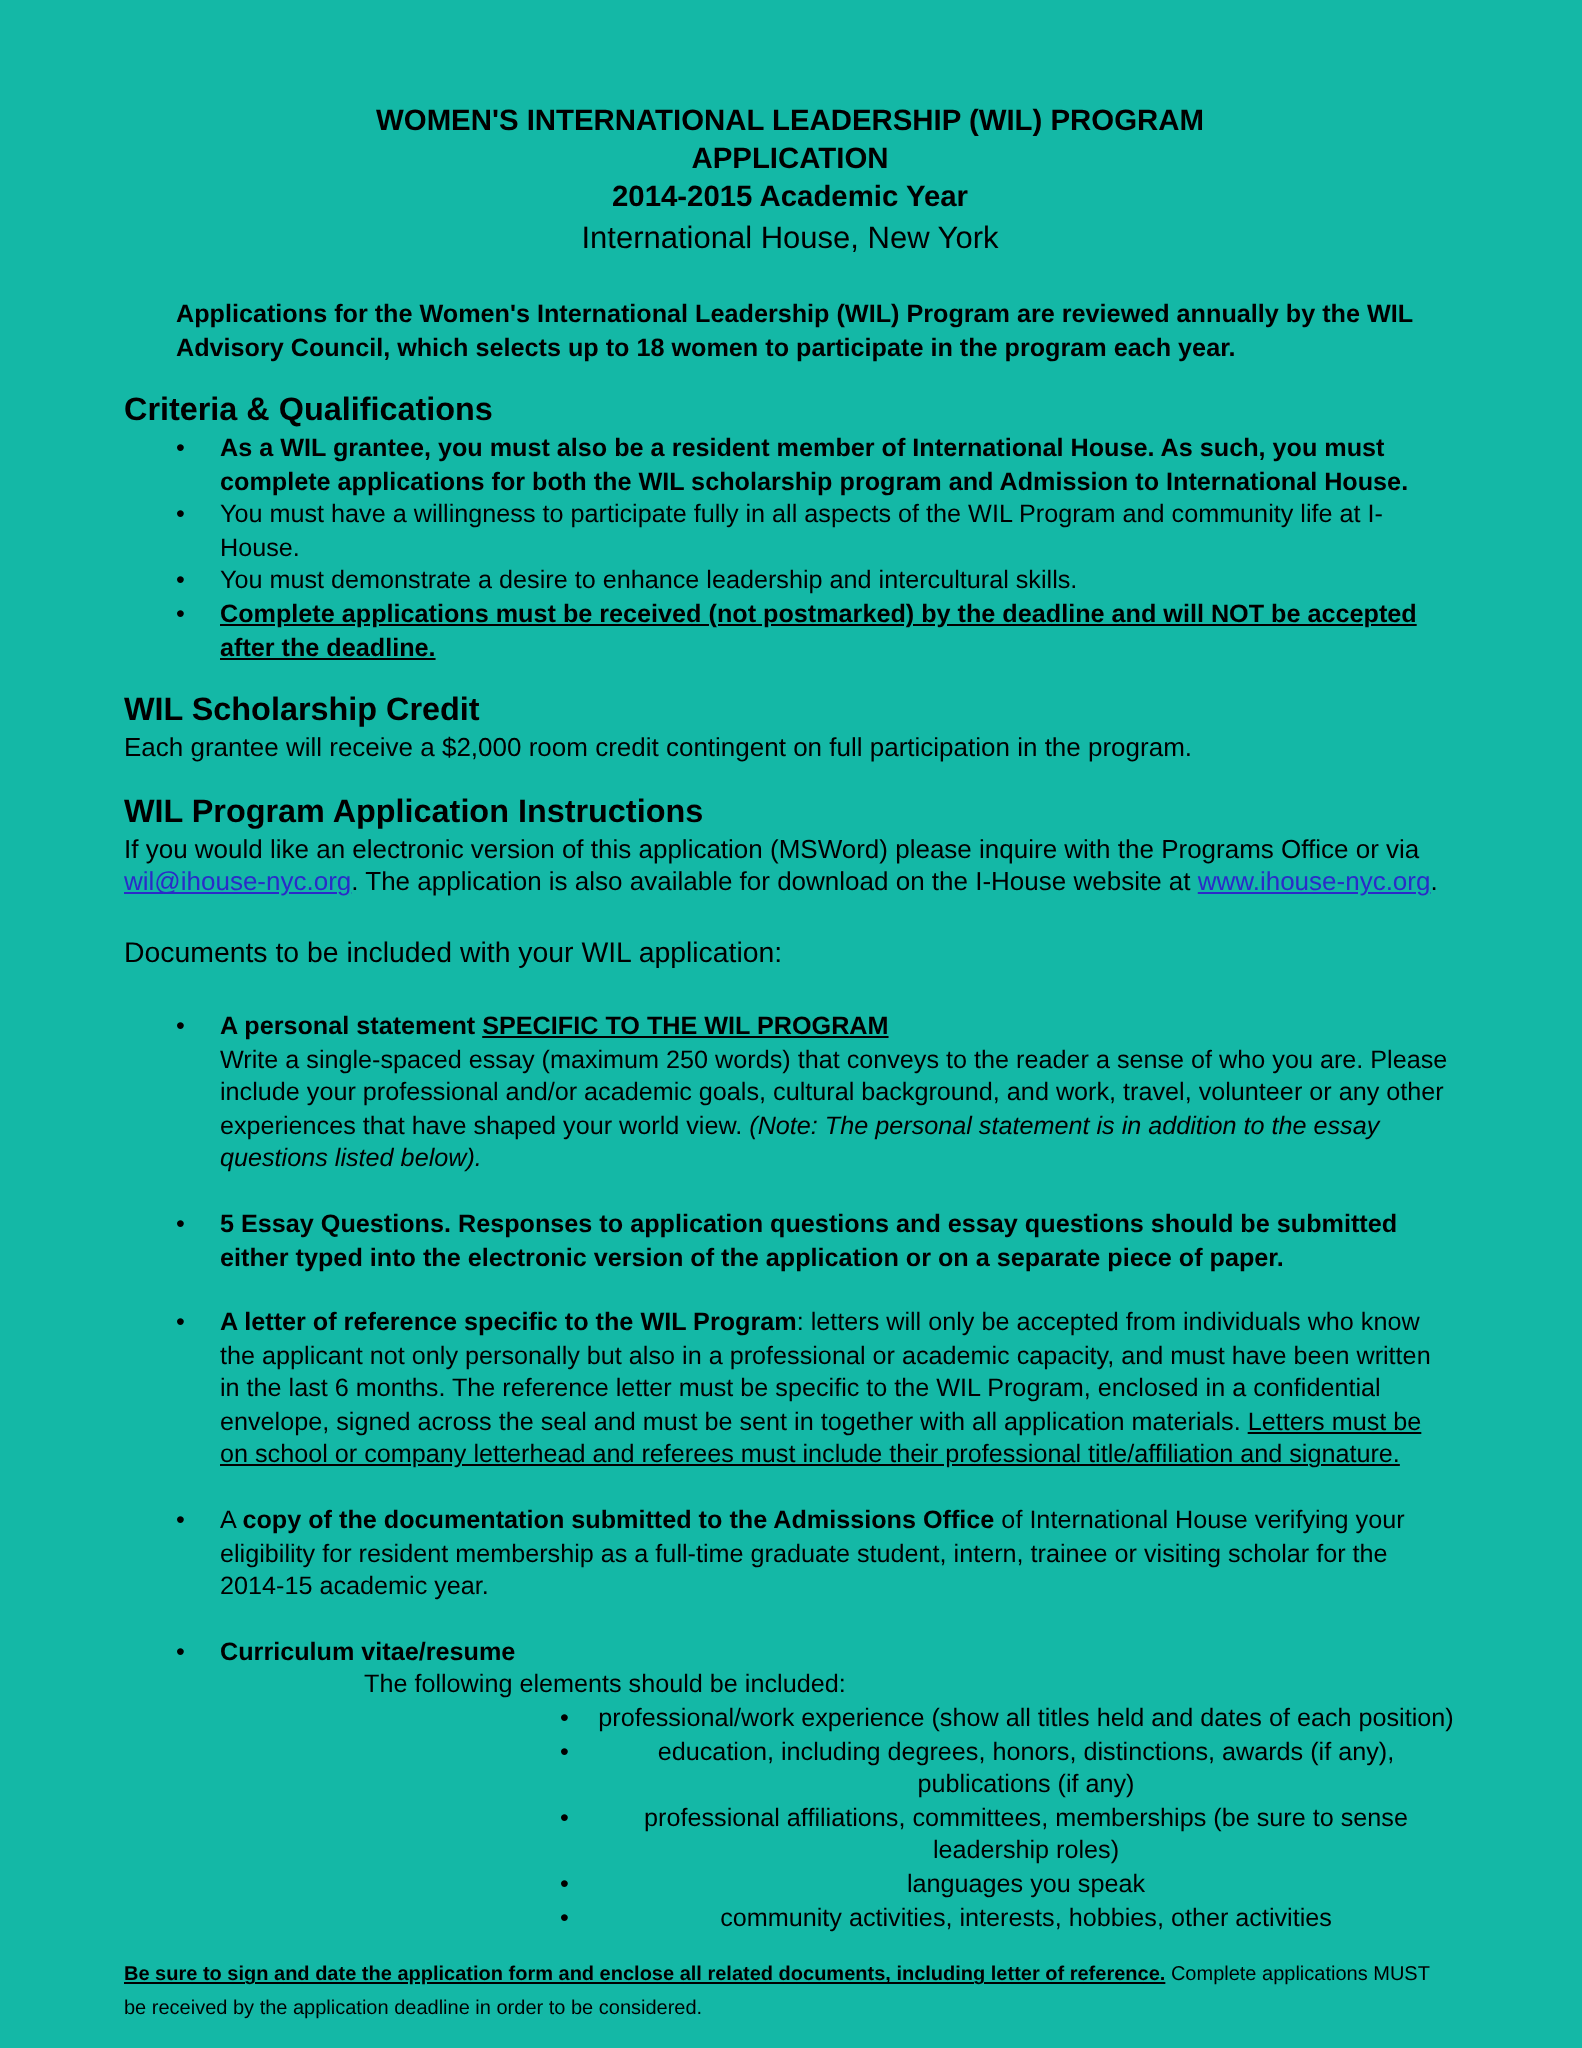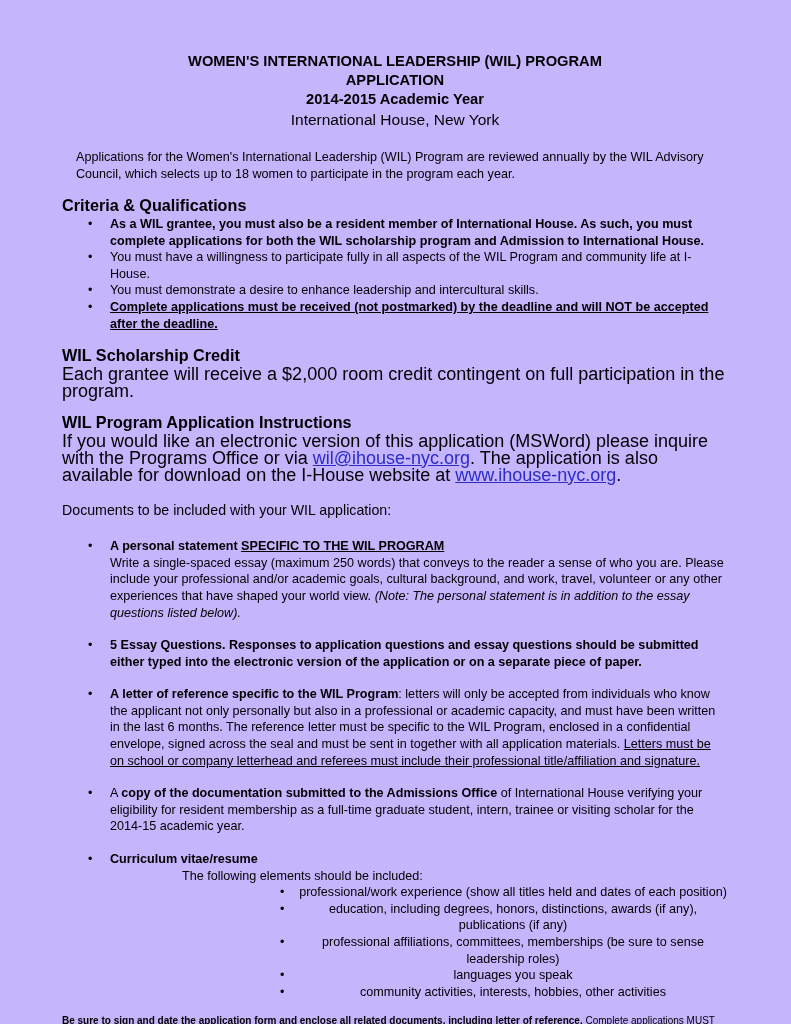--- a/index.html
+++ b/index.html
@@ -11,21 +11,21 @@
     width: 791px;
     height: 1024px;
     font-family: "Liberation Sans", sans-serif;
     color: #000000;
     -webkit-font-smoothing: antialiased;
   }
   .page {
     position: relative;
     width: 791px;
     height: 1024px;
-    background: #c4b5fd;
+    background: #14b8a6;
     overflow: hidden;
   }
   .content {
     position: absolute;
     left: 62px;
     top: 52px;
     width: 666px;
   }
 
   
@@ -40,36 +40,37 @@
   }
   .title-line4 {
     font-weight: normal;
     font-size: 15.5px;
     line-height: 21px;
   }
 
   
   .intro {
     margin-top: 19px;
-    margin-left: 14px;
+    margin-left: 26px;
     font-size: 12.6px;
     line-height: 16.5px;
     width: 630px;
+    font-weight: bold;
   }
 
   
   .section-head {
     font-weight: bold;
     font-size: 16.2px;
     line-height: 21px;
     margin-top: 13px;
   }
 
   .body-text {
-    font-size: 18px;
+    font-size: 13px;
     line-height: 16.6px;
   }
 
   
   ul.lvl1 {
     list-style: none;
     margin: 0;
     padding: 0;
   }
   ul.lvl1 > li {

